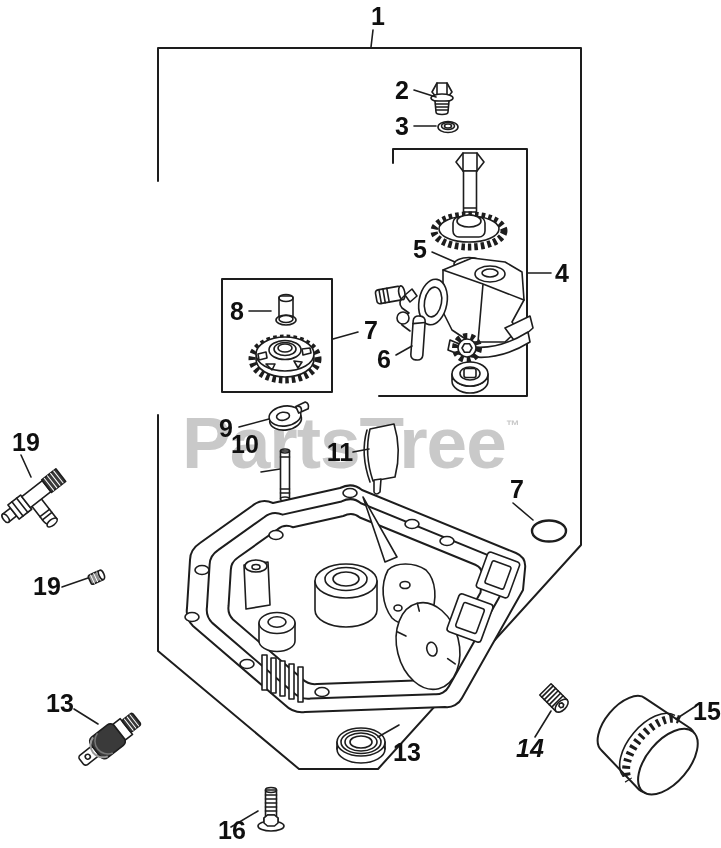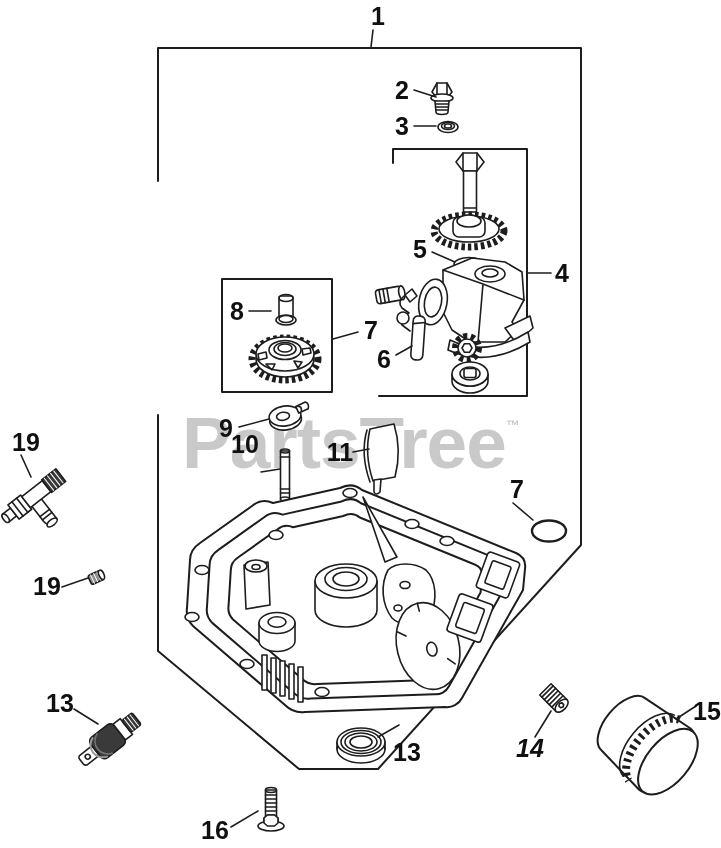--- a/index.html
+++ b/index.html
@@ -325,18 +325,18 @@
       <div class="callout" style="left: 384px; top: 359px;">6</div>
       <div class="callout" style="left: 371px; top: 330px;">7</div>
       <div class="callout" style="left: 237px; top: 311px;">8</div>
       <div class="callout" style="left: 226px; top: 428px;">9</div>
       <div class="callout" style="left: 245px; top: 444px;">10</div>
       <div class="callout" style="left: 340px; top: 452px;">11</div>
       <div class="callout" style="left: 517px; top: 489px;">7</div>
       <div class="callout" style="left: 407px; top: 712px; margin-top: 40px;">13</div>
       <div class="callout" style="left: 530px; top: 748px; font-style: italic;">14</div>
       <div class="callout" style="left: 707px; top: 697px; margin-top: 14px;">15</div>
-      <div class="callout" style="left: 215px; top: 830px;">16</div>
+      <div class="callout" style="left: 232px; top: 830px;">16</div>
       <div class="callout" style="left: 60px; top: 703px;">13</div>
       <div class="callout" style="left: 47px; top: 586px;">19</div>
       <div class="callout" style="left: 26px; top: 442px;">19</div>
     </div>
 </div>
 
 </body></html>

